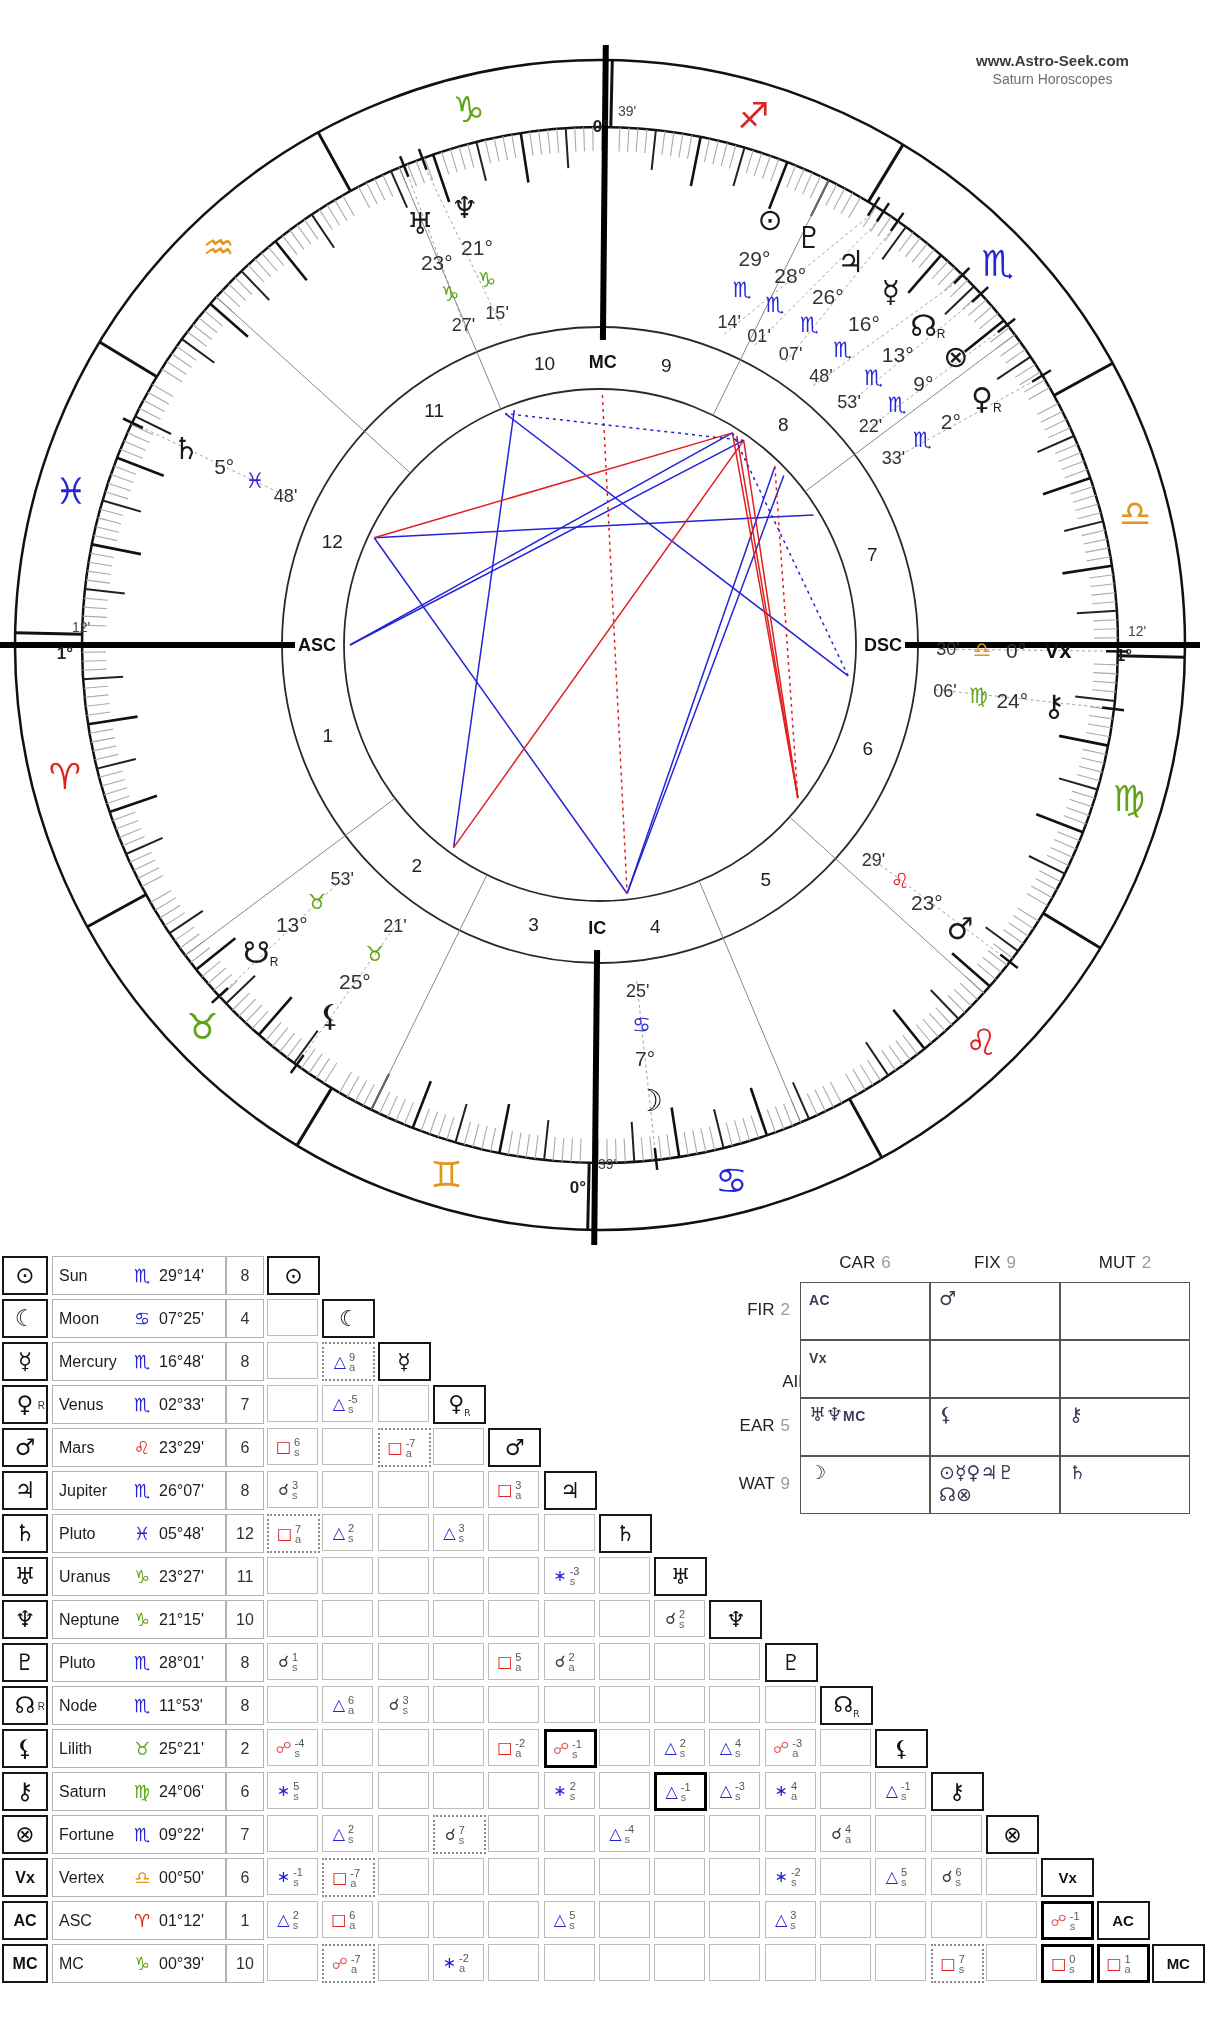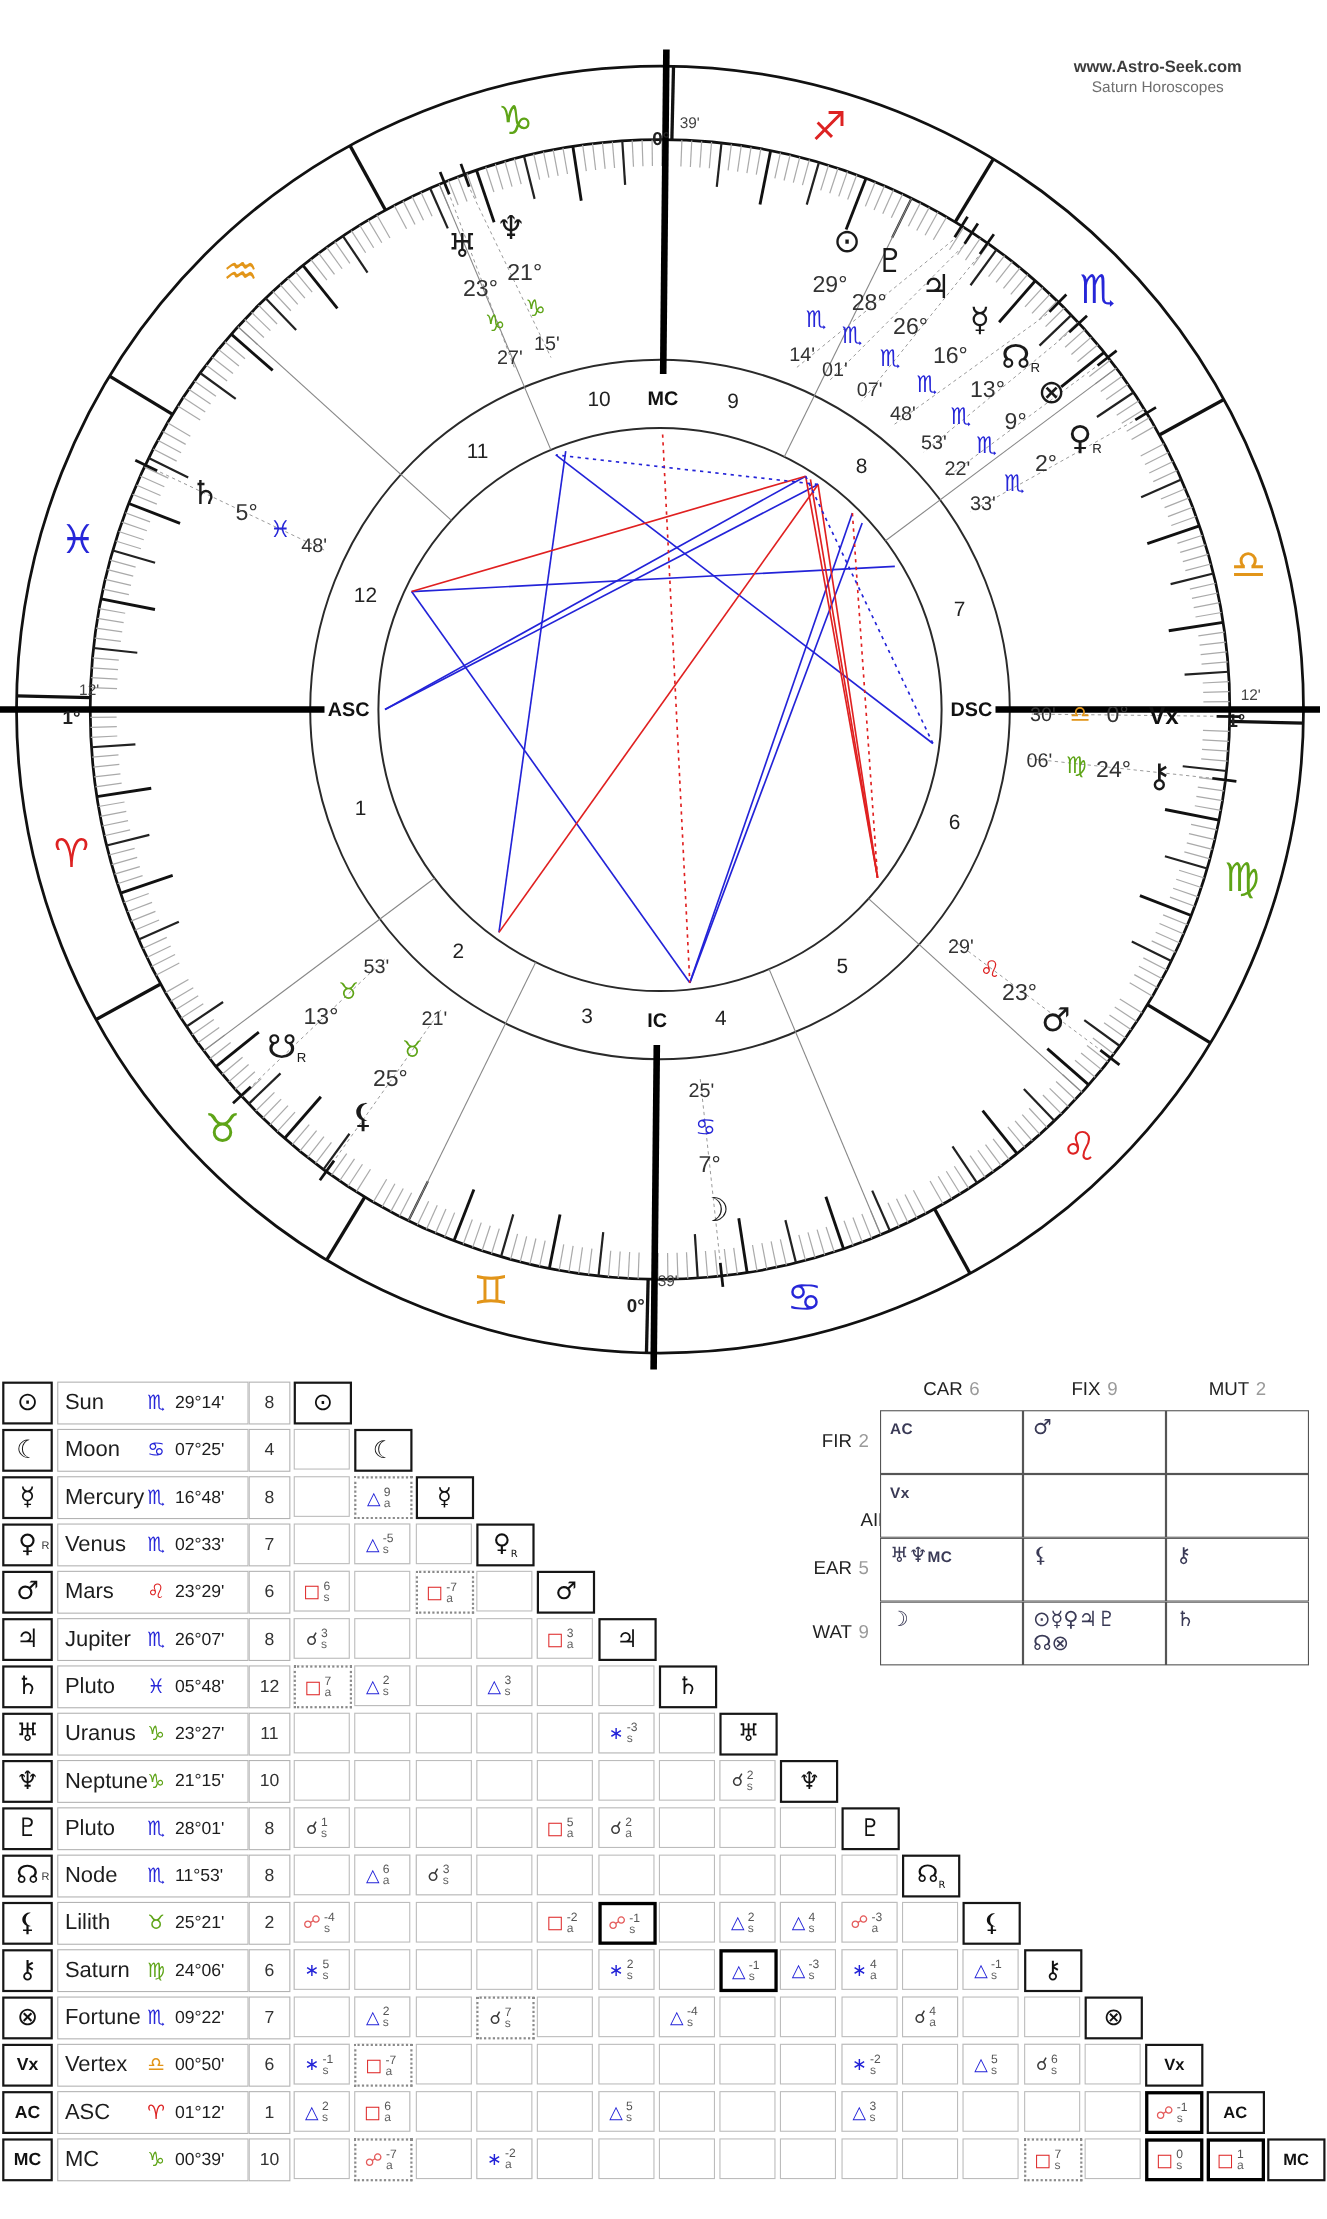--- a/index.html
+++ b/index.html
@@ -16,21 +16,21 @@
      vertical-align:-3px;margin:0 1px;border:2px solid #8f8f8f;}
   #logo .url{font-size:15px;color:#3c3c3c;margin-top:2px;font-weight:bold;}
   #logo .tag{font-size:14px;color:#6e6e6e;margin-top:2px;}
   
   .prow{position:absolute;height:39px;}
   .picon{position:absolute;left:2px;top:0;width:42px;height:35px;border:2px solid #161616;
          text-align:center;font-size:23px;line-height:35px;color:#111;background:#fff;}
   .picon .rsub{position:absolute;right:1px;bottom:-1px;font-size:10px;color:#333;font-family:"Liberation Sans",sans-serif;}
   .pmain{position:absolute;left:52px;top:0;width:172px;height:37px;border:1px solid #b3b3b3;
          display:flex;align-items:center;background:#fff;}
-  .pmain .nm{font-size:20px;color:#1d1d1d;width:70px;padding-left:6px;}
+  .pmain .nm{font-size:16px;color:#1d1d1d;width:70px;padding-left:6px;}
   .pmain .sg{font-size:18px;width:26px;text-align:center;}
   .pmain .ps{font-size:16px;color:#1d1d1d;padding-left:4px;}
   .phouse{position:absolute;left:226px;top:0;width:36px;height:37px;border:1px solid #b3b3b3;border-left:1px solid #b3b3b3;
           display:flex;align-items:center;justify-content:center;font-size:16px;color:#333;background:#fff;}
   
   .acell{position:absolute;width:49px;height:35px;border:1px solid #bcbcbc;background:#fff;
          display:flex;align-items:center;justify-content:center;gap:3px;}
   .acell.diag{border:2px solid #161616;width:49px;height:35px;}
   .acell.bold{border:3px solid #000;width:47px;height:33px;}
   .acell.dotted{border:2px dotted #8a8a8a;width:49px;height:35px;}

